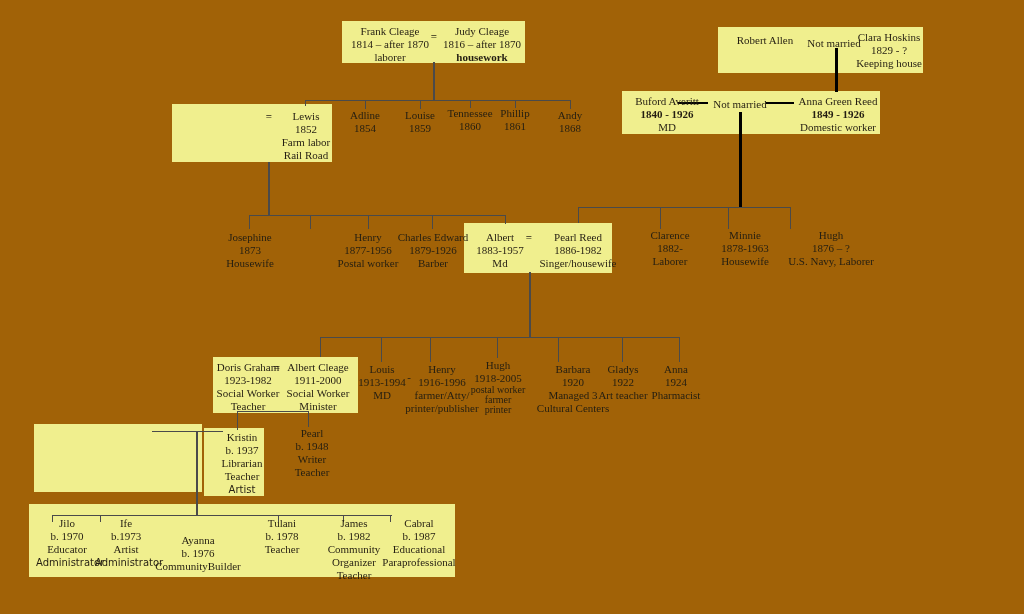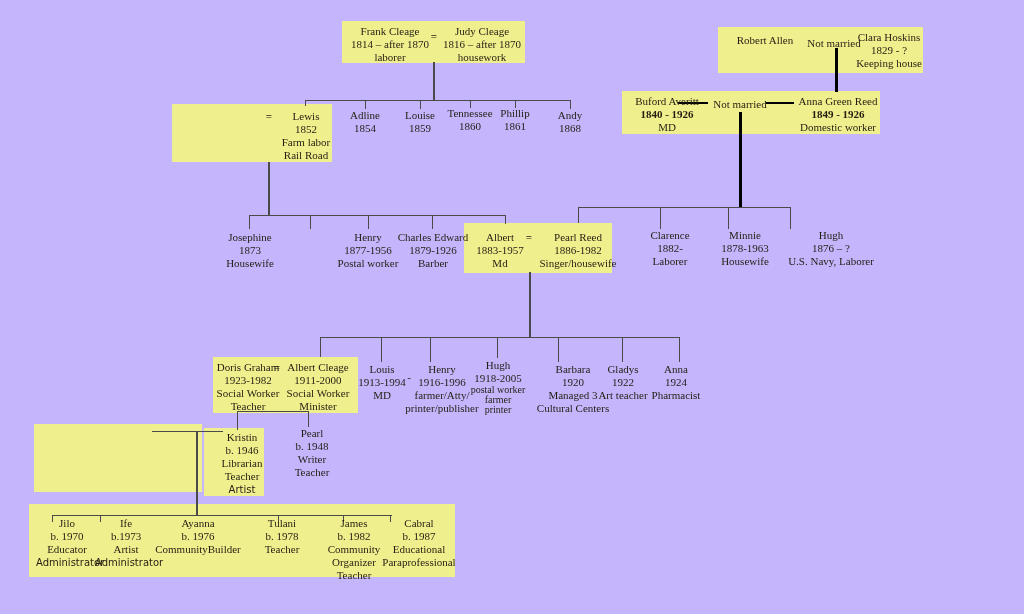--- a/index.html
+++ b/index.html
@@ -1,25 +1,25 @@
 <!DOCTYPE html>
 <html><head>
 <meta charset="utf-8">
 <style>
   html,body{margin:0;padding:0;background:#ffffff;}
-  #canvas{position:relative;width:1024px;height:614px;background:#c4b5fd;overflow:hidden;
+  #canvas{position:relative;width:1024px;height:614px;background:#a16207;overflow:hidden;
           font-family:"Liberation Serif", serif;color:#241e12;}
   .hl{position:absolute;background:#f0ef8e;}
   .node{position:absolute;font-size:11px;line-height:13px;text-align:center;}
   .node div{white-space:nowrap;}
   .node.left{text-align:center;}
   .ln{position:absolute;background:#4a4a4a;}
   .ln.bold{background:#000000;}
   
-  #p-judy div:nth-child(3){font-weight:normal;}
+  #p-judy div:nth-child(3){font-weight:bold;}
   #p-buford div:nth-child(2),#p-annagreen div:nth-child(2){font-weight:bold;}
   #p-jacob div:nth-child(3),#p-jacob div:nth-child(4),
   #p-kristin div:nth-child(5),
   #p-jilo div:nth-child(4),#p-ife div:nth-child(4){font-family:"DejaVu Sans",sans-serif;font-size:10px;}
   #p-hugh3 div:nth-child(n+3){font-size:10px;line-height:10px;}
   #p-equals1,#p-equals2,#p-equals3,#p-equals4{font-weight:bold;}
 </style>
 </head>
 <body>
 
@@ -227,21 +227,21 @@
       <div>Art teacher</div>
     </div>
   <div class="node" id="p-anna3" style="left:645px;top:363px;width:62px">
       <div>Anna</div>
       <div>1924</div>
       <div>Pharmacist</div>
     </div>
 
   <div class="node left" id="p-kristin" style="left:216px;top:431px;width:52px">
       <div>Kristin</div>
-      <div>b. 1946</div>
+      <div>b. 1937</div>
       <div>Librarian</div>
       <div>Teacher</div>
       <div>Artist</div>
     </div>
   <div class="node left" id="p-pearl4" style="left:288px;top:427px;width:48px">
       <div>Pearl</div>
       <div>b. 1948</div>
       <div>Writer</div>
       <div>Teacher</div>
     </div>
@@ -251,21 +251,21 @@
       <div>b. 1970</div>
       <div>Educator</div>
       <div>Administrator</div>
     </div>
   <div class="node left" id="p-ife" style="left:95px;top:517px;width:62px">
       <div>Ife</div>
       <div>b.1973</div>
       <div>Artist</div>
       <div>Administrator</div>
     </div>
-  <div class="node" id="p-ayanna" style="left:152px;top:517px;width:92px">
+  <div class="node" id="p-ayanna" style="left:152px;top:534px;width:92px">
       <div>Ayanna</div>
       <div>b. 1976</div>
       <div>CommunityBuilder</div>
     </div>
   <div class="node left" id="p-tulani" style="left:256px;top:517px;width:52px">
       <div>Tulani</div>
       <div>b. 1978</div>
       <div>Teacher</div>
     </div>
   <div class="node left" id="p-james5" style="left:322px;top:517px;width:64px">

